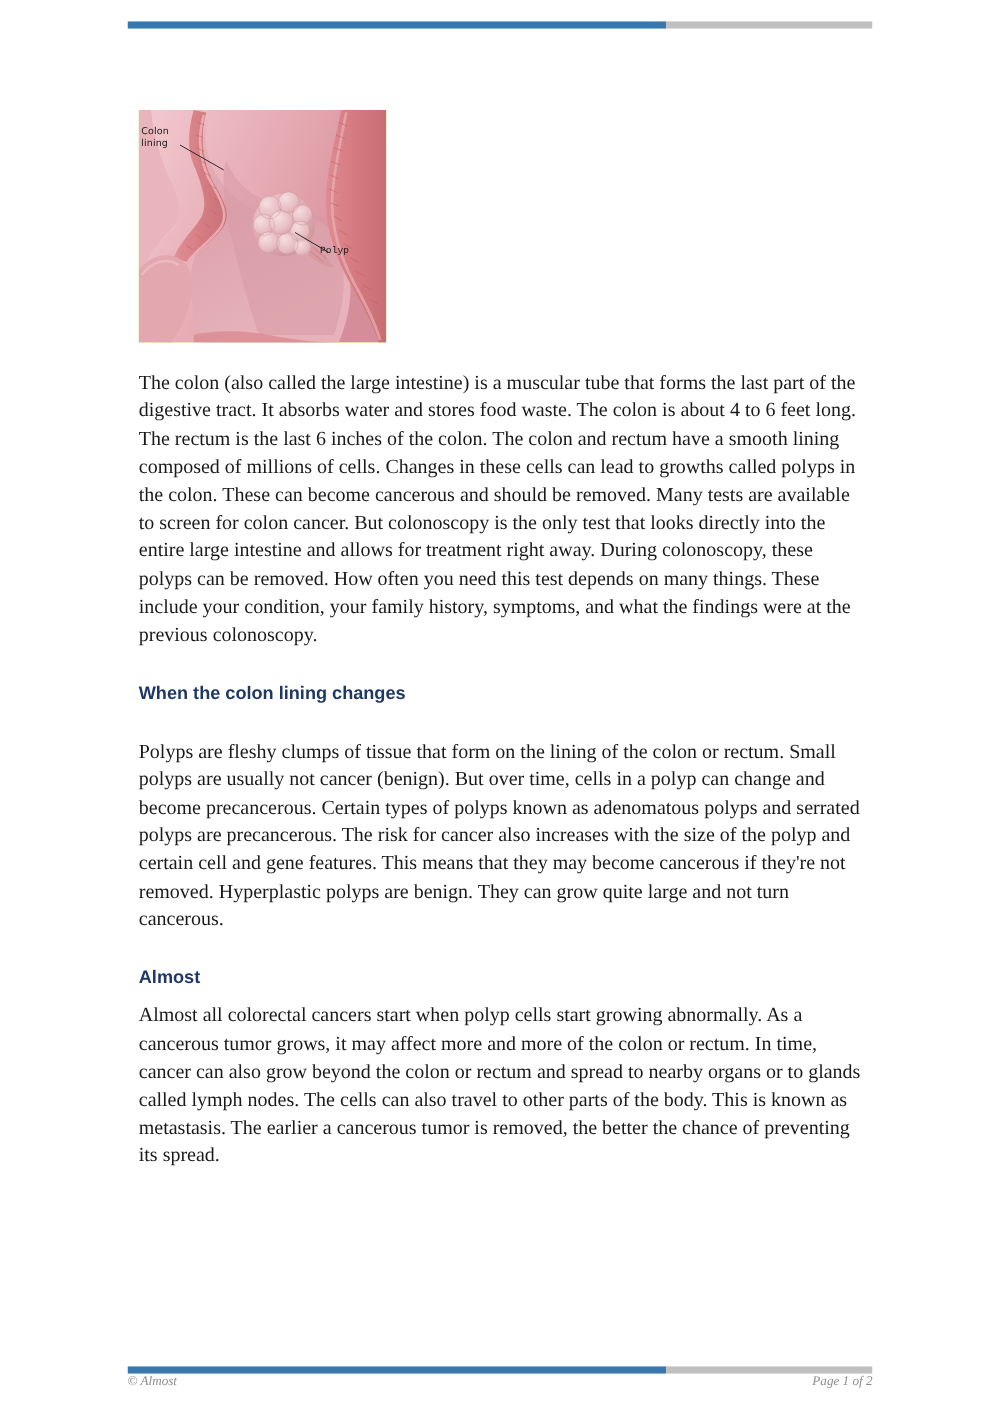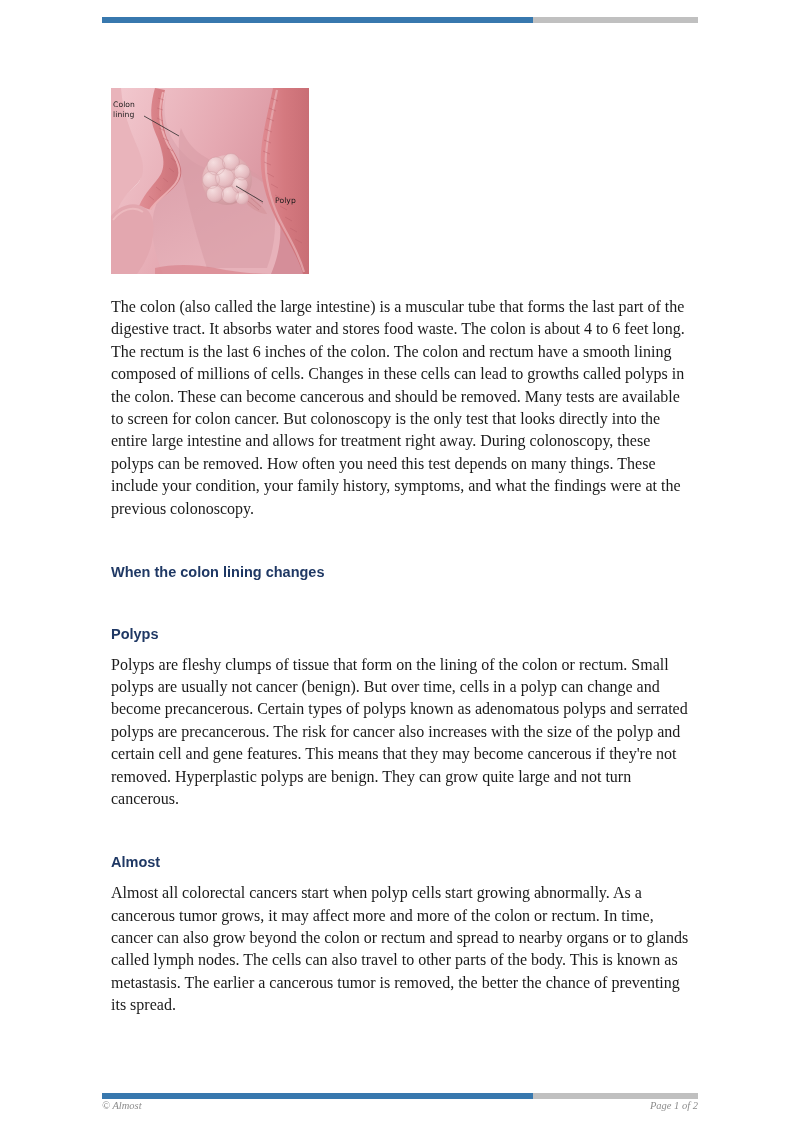--- a/index.html
+++ b/index.html
@@ -71,21 +71,21 @@
 
   p.body-text {
     font-family: "Liberation Serif", "DejaVu Serif", serif;
     font-size: 16px;
     line-height: 1.40;
     color: #1a1a1a;
     margin: 0;
     text-align: left;
   }
 
-  .section { margin-top: 43px; }
+  .section { margin-top: 26px; }
 
   
   .figure {
     position: relative;
     width: 198px;
     height: 186px;
     margin: 0 0 22px 0;
     background: #bef264;
   }
   .figure svg { display: block; }
@@ -93,21 +93,21 @@
   .fig-label {
     position: absolute;
     font-family: "DejaVu Sans", "Liberation Sans", sans-serif;
     font-size: 7.6px;
     color: #1a1a1a;
     line-height: 1.35;
     letter-spacing: 0.1px;
     white-space: pre;
   }
   #fig-label-colon-lining { left: 2px; top: 12px; }
-  #fig-label-polyp { left: 164px; top: 108px; }
+  #fig-label-polyp { left: 145px; top: 108px; font-family: Liberation Mono, monospace; }
 
   
   .footer-text {
     position: absolute;
     top: 1100px;
     font-family: "Liberation Serif", "DejaVu Serif", serif;
     font-style: italic;
     font-size: 10.5px;
     color: #8c8c8c;
   }
@@ -272,21 +272,20 @@
       <div class="fig-label" id="fig-label-polyp">Polyp</div>
     </div>
 
     <p class="body-text">The colon (also called the large intestine) is a muscular tube that forms the last part of the digestive tract. It absorbs water and stores food waste. The colon is about 4 to 6 feet long. The rectum is the last 6 inches of the colon. The colon and rectum have a smooth lining composed of millions of cells. Changes in these cells can lead to growths called polyps in the colon. These can become cancerous and should be removed. Many tests are available to screen for colon cancer. But colonoscopy is the only test that looks directly into the entire large intestine and allows for treatment right away. During colonoscopy, these polyps can be removed. How often you need this test depends on many things. These include your condition, your family history, symptoms, and what the findings were at the previous colonoscopy.</p>
 
     <div class="section">
       <h2 class="section-head">When the colon lining changes</h2>
     </div>
 
     <div class="section">
-      <h2 class="section-head">Polyps</h2>
       <p class="body-text">Polyps are fleshy clumps of tissue that form on the lining of the colon or rectum. Small polyps are usually not cancer (benign). But over time, cells in a polyp can change and become precancerous. Certain types of polyps known as adenomatous polyps and serrated polyps are precancerous. The risk for cancer also increases with the size of the polyp and certain cell and gene features. This means that they may become cancerous if they're not removed. Hyperplastic polyps are benign. They can grow quite large and not turn cancerous.</p>
     </div>
 
     <div class="section">
       <h2 class="section-head">Almost</h2>
       <p class="body-text">Almost all colorectal cancers start when polyp cells start growing abnormally. As a cancerous tumor grows, it may affect more and more of the colon or rectum. In time, cancer can also grow beyond the colon or rectum and spread to nearby organs or to glands called lymph nodes. The cells can also travel to other parts of the body. This is known as metastasis. The earlier a cancerous tumor is removed, the better the chance of preventing its spread.</p>
     </div>
 
   </div>
 

